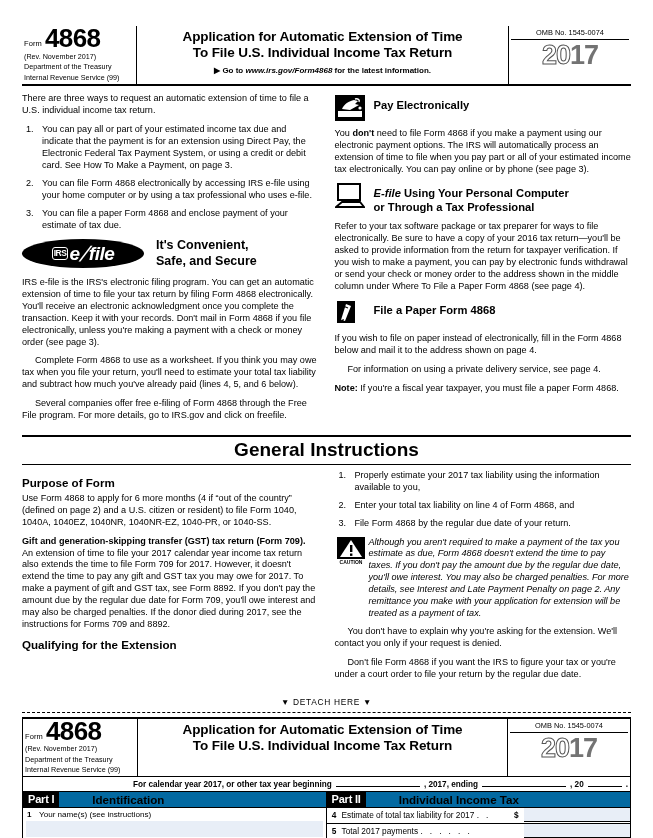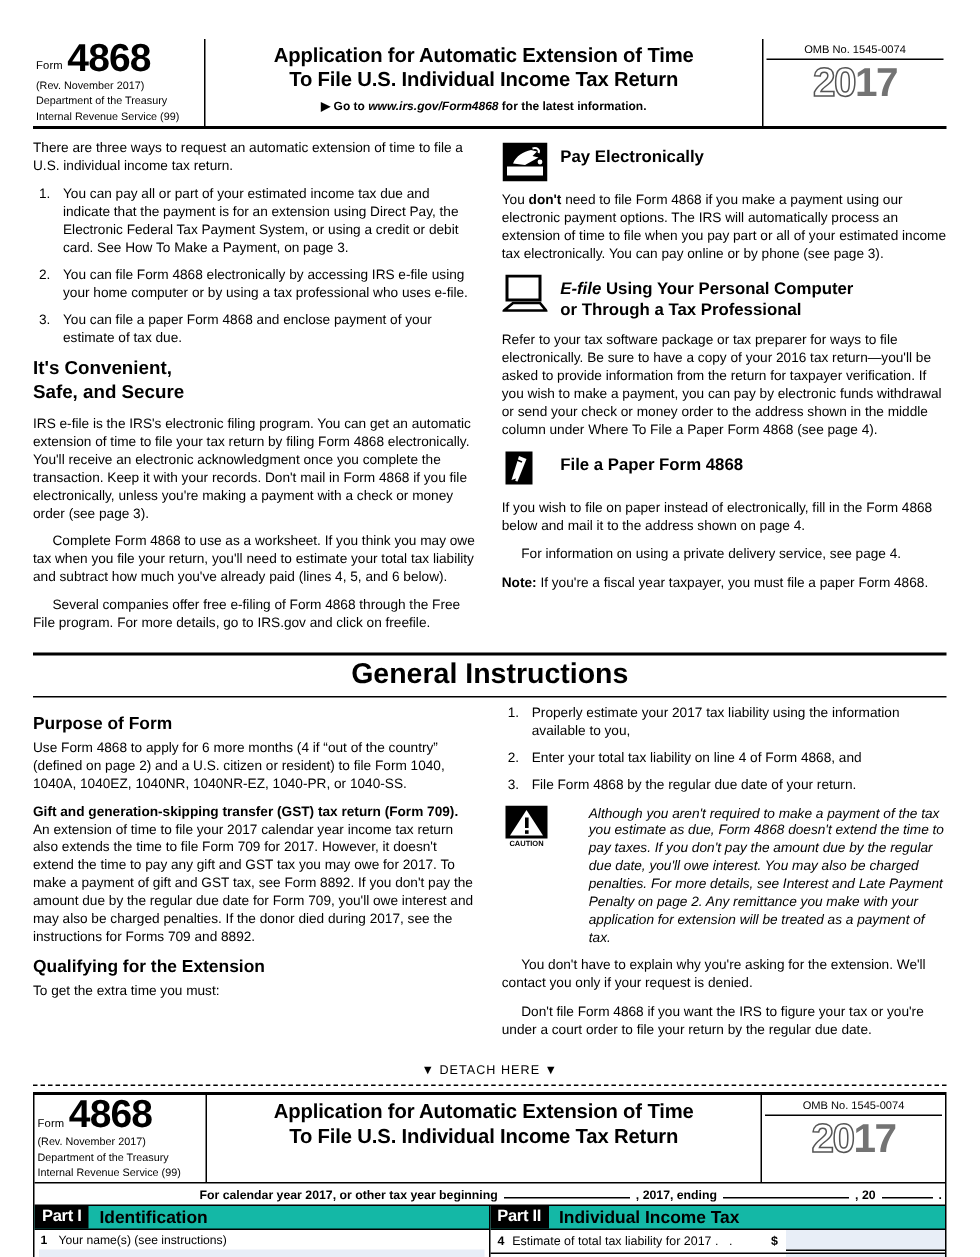--- a/index.html
+++ b/index.html
@@ -46,21 +46,21 @@
   .efile-tag{font-size:12.5px;font-weight:bold;line-height:1.22;}
 
   
   .ic-row{display:flex;align-items:flex-start;gap:9px;margin:2px 0 7px 0;}
   .ic-box{flex:0 0 auto;width:30px;height:26px;}
   .ic-head{font-size:11.2px;font-weight:bold;line-height:1.22;padding-top:4px;}
   .ic-head .ef{font-style:italic;}
   .ic-head .nm{font-style:normal;}
 
   
-  .caution{display:flex;gap:24px;margin:2px 0 0 0;}
+  .caution{display:flex;gap:0;margin:2px 0 0 0;}
   .cau-ico{flex:0 0 auto;width:34px;}
   .cau-txt{font-size:9.1px;line-height:1.31;font-style:italic;}
 
   
   .gi-wrap{margin-top:6px;}
   .gi-bar{border-top:2.5px solid #000;border-bottom:1.2px solid #000;text-align:center;
           font-size:19px;font-weight:bold;padding:2px 0 3px 0;}
   h3.sec{font-size:11.6px;font-weight:bold;margin:7px 0 4px 0;}
 
   
@@ -77,21 +77,21 @@
   .calyear{border-top:1.2px solid #000;font-size:8.2px;font-weight:bold;padding:0 2px 2px 2px;
            display:flex;align-items:baseline;}
   .cy-l{white-space:nowrap;}
   .cy-blank{flex:1;min-width:18px;border-bottom:1px solid #000;margin:0 4px;height:9px;}
   .cy-s{white-space:nowrap;}
 
   
   .parts{display:flex;border-top:1.6px solid #000;}
   .pcol{width:50%;box-sizing:border-box;}
   .pcol.left{border-right:1.6px solid #000;}
-  .pbar{display:flex;align-items:center;background:#14b8a6;border-bottom:1.2px solid #000;}
+  .pbar{display:flex;align-items:center;background:#0369a1;border-bottom:1.2px solid #000;gap:26px;}
   .ptag{background:#000;color:#fff;font-size:11px;font-weight:bold;padding:1px 5px 2px 5px;letter-spacing:-.2px;}
   .ptitle{font-size:11.6px;font-weight:bold;padding-left:7px;}
 
   
   .fld{border-bottom:1.2px solid #000;position:relative;}
   .fld .lab{font-size:8.1px;padding:2px 0 0 16px;position:relative;}
   .fld .lno{position:absolute;left:4px;top:2px;font-weight:bold;font-size:8.1px;}
   .fld .inp{height:16px;background:#e8eef7;margin:2px 3px 2px 3px;}
 
   
@@ -135,20 +135,28 @@
 
     <div class="col">
       <p class="t">There are three ways to request an automatic extension of time to file a U.S. individual income tax return.</p>
       <ol class="nums">
         <li><span class="n">1.</span><span>You can pay all or part of your estimated income tax due and indicate that the payment is for an extension using Direct Pay, the Electronic Federal Tax Payment System, or using a credit or debit card. See How To Make a Payment, on page 3.</span></li>
         <li><span class="n">2.</span><span>You can file Form 4868 electronically by accessing IRS e-file using your home computer or by using a tax professional who uses e-file.</span></li>
         <li><span class="n">3.</span><span>You can file a paper Form 4868 and enclose payment of your estimate of tax due.</span></li>
       </ol>
 
       <div class="efile-row">
+        <div class="efile-logo">
+          <span class="lg">
+            <span class="irs">IRS</span>
+              <span>e</span>
+              <span class="bolt">╱</span>
+              <span>file</span>
+          </span>
+        </div>
         <div>
           <div class="efile-tag">It's Convenient,</div>
           <div class="efile-tag">Safe, and Secure</div>
         </div>
       </div>
 
       <p class="t">IRS e-file is the IRS's electronic filing program. You can get an automatic extension of time to file your tax return by filing Form 4868 electronically. You'll receive an electronic acknowledgment once you complete the transaction. Keep it with your records. Don't mail in Form 4868 if you file electronically, unless you're making a payment with a check or money order (see page 3).</p>
       <p class="t ind">Complete Form 4868 to use as a worksheet. If you think you may owe tax when you file your return, you'll need to estimate your total tax liability and subtract how much you've already paid (lines 4, 5, and 6 below).</p>
       <p class="t ind">Several companies offer free e-filing of Form 4868 through the Free File program. For more details, go to IRS.gov and click on freefile.</p>
     </div>
@@ -202,21 +210,20 @@
 
   <div class="gi-wrap">
     <div class="gi-bar">General Instructions</div>
 
     <div class="cols" style="margin-top:4px;">
       <div class="col">
         <h3 class="sec">Purpose of Form</h3>
         <p class="t">Use Form 4868 to apply for 6 more months (4 if “out of the country” (defined on page 2) and a U.S. citizen or resident) to file Form 1040, 1040A, 1040EZ, 1040NR, 1040NR-EZ, 1040-PR, or 1040-SS.</p>
         <p class="t"><span class="b">Gift and generation-skipping transfer (GST) tax return (Form 709).</span><span> An extension of time to file your 2017 calendar year income tax return also extends the time to file Form 709 for 2017. However, it doesn't extend the time to pay any gift and GST tax you may owe for 2017. To make a payment of gift and GST tax, see Form 8892. If you don't pay the amount due by the regular due date for Form 709, you'll owe interest and may also be charged penalties. If the donor died during 2017, see the instructions for Forms 709 and 8892.</span></p>
         <h3 class="sec">Qualifying for the Extension</h3>
-        <p class="t">To get the extra time you must:</p>
       </div>
 
       <div class="col">
         <ol class="nums" style="margin-top:1px;">
           <li><span class="n">1.</span><span>Properly estimate your 2017 tax liability using the information available to you,</span></li>
           <li><span class="n">2.</span><span>Enter your total tax liability on line 4 of Form 4868, and</span></li>
           <li><span class="n">3.</span><span>File Form 4868 by the regular due date of your return.</span></li>
         </ol>
 
         <div class="caution">

